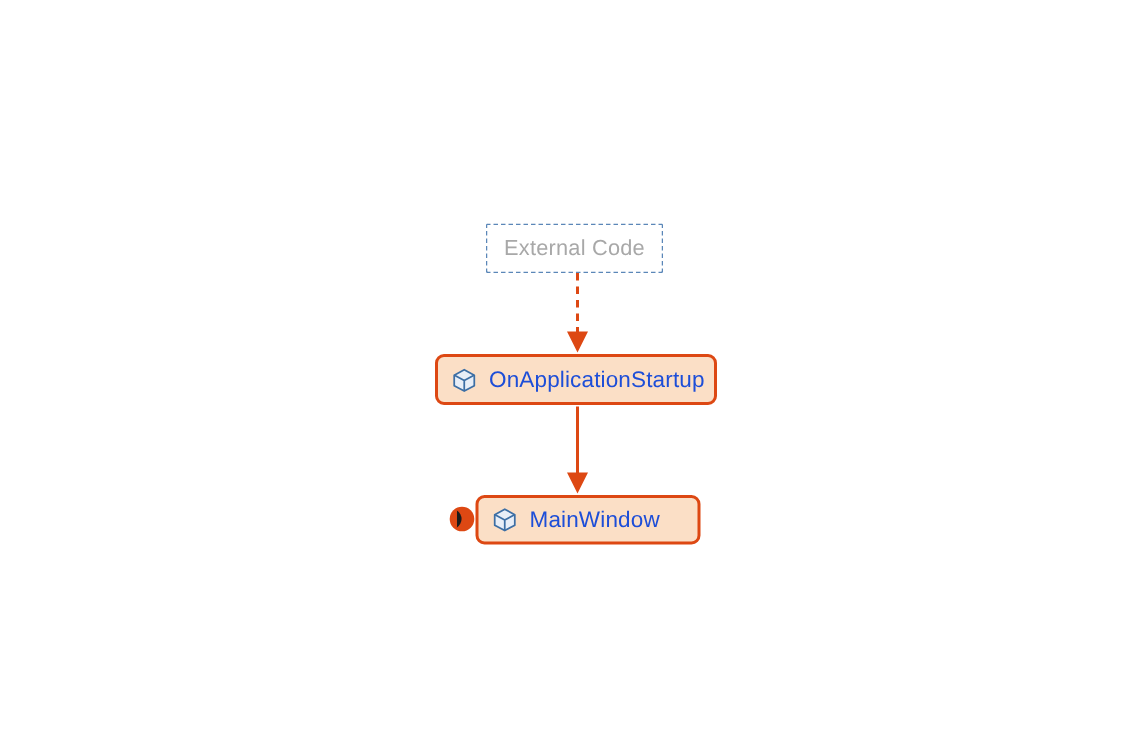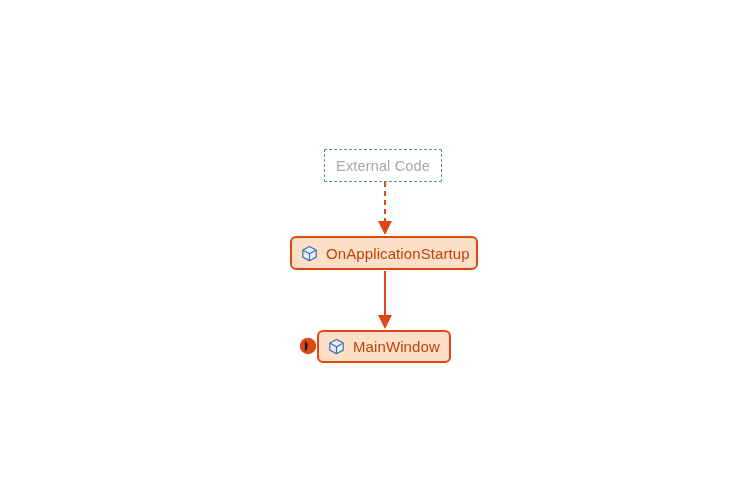--- a/index.html
+++ b/index.html
@@ -60,21 +60,21 @@
 
   
   .node-method {
     border: 2px solid #dd4813;
     background: #fbdfc6;
     border-radius: 6px;
     padding: 0 12px 0 9px;
     box-shadow: 0 0 0 0 rgba(0,0,0,0);
   }
   .node-method .node-label {
-    color: #c2410c;
+    color: #1d4ed8;
     font-size: 15px;
     letter-spacing: .1px;
   }
 
   .node-icon {
     flex: 0 0 auto;
     width: 17px;
     height: 17px;
     margin-right: 8px;
     display: block;
@@ -110,21 +110,21 @@
   </div>
 
   <div class="node node-method" style="left:290px; top:203px; width:188px; height:34px;">
     <svg class="node-icon" viewBox="0 0 16 16" xmlns="http://www.w3.org/2000/svg">
       <polygon points="8,1.4 14.3,4.8 14.3,11.4 8,14.8 1.7,11.4 1.7,4.8" fill="#e8eef7" stroke="#3d6fa5" stroke-width="1.1" stroke-linejoin="round"></polygon>
       <path d="M1.9,4.9 L8,8.2 L14.1,4.9 M8,8.2 L8,14.6" fill="none" stroke="#3d6fa5" stroke-width="1.1" stroke-linejoin="round"></path>
     </svg>
     <span class="node-label">OnApplicationStartup</span>
   </div>
 
-  <div class="node node-method" style="left:317px; top:297px; width:134px; height:33px;">
+  <div class="node node-method" style="left:317px; top:297px; width:150px; height:33px;">
     <svg class="node-icon" viewBox="0 0 16 16" xmlns="http://www.w3.org/2000/svg">
       <polygon points="8,1.4 14.3,4.8 14.3,11.4 8,14.8 1.7,11.4 1.7,4.8" fill="#e8eef7" stroke="#3d6fa5" stroke-width="1.1" stroke-linejoin="round"></polygon>
       <path d="M1.9,4.9 L8,8.2 L14.1,4.9 M8,8.2 L8,14.6" fill="none" stroke="#3d6fa5" stroke-width="1.1" stroke-linejoin="round"></path>
     </svg>
     <span class="node-label">MainWindow</span>
   </div>
 
   <svg class="marker" style="left:299px; top:304px;" viewBox="0 0 18 18" xmlns="http://www.w3.org/2000/svg">
     <circle cx="9" cy="9" r="8.2" fill="#dd4813"></circle>
     <path d="M5.6,3.4 A6.6,6.6 0 0 1 5.6,14.6 Z" fill="#1b1b1b"></path>

